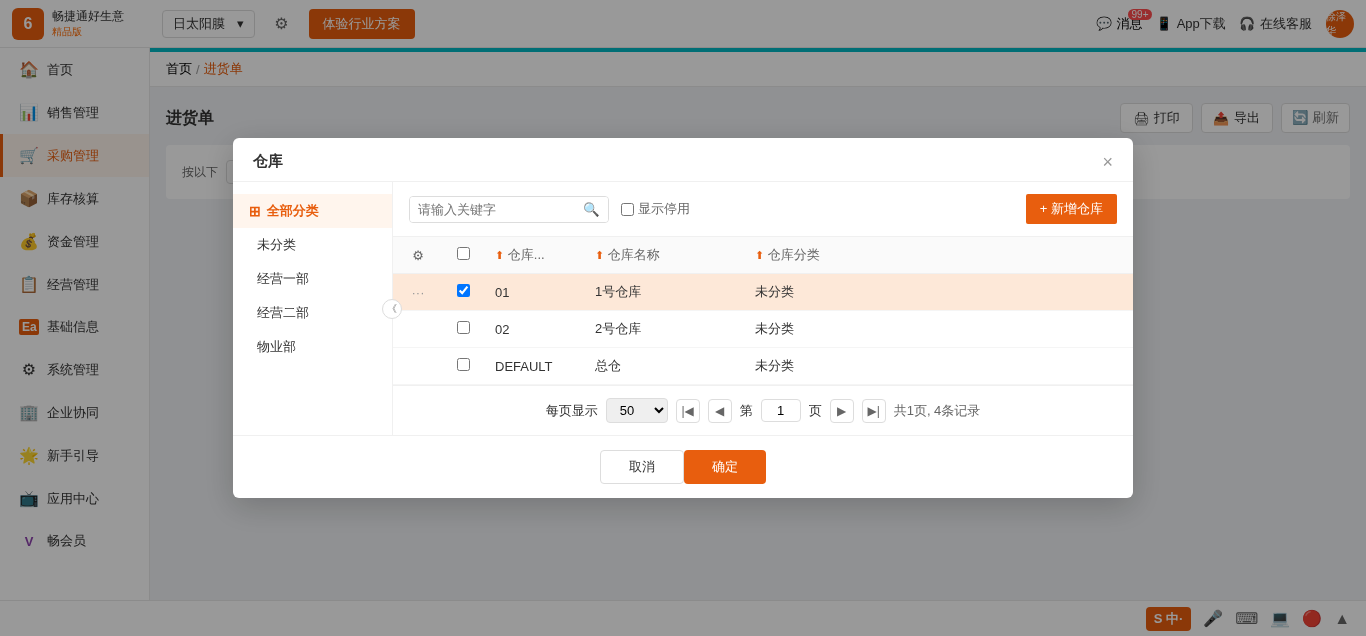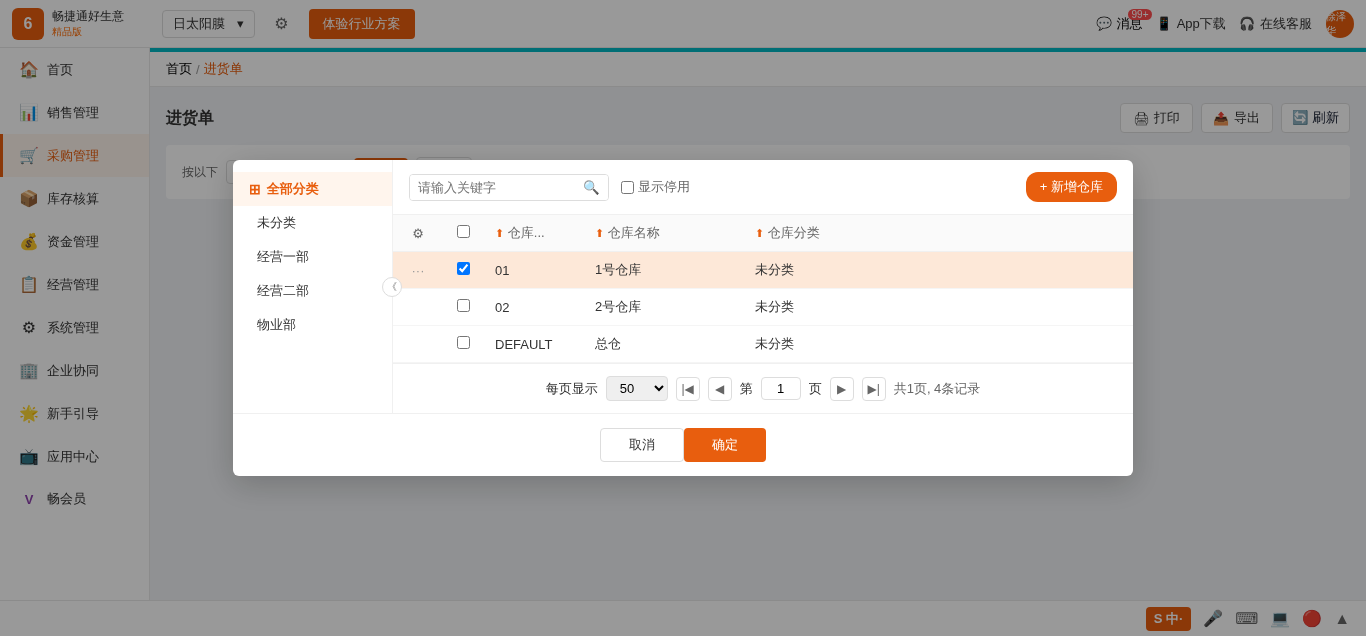--- a/index.html
+++ b/index.html
@@ -105,21 +105,21 @@
       display: flex; align-items: center; justify-content: space-between;
       margin-bottom: 12px;
     }
     .page-title { font-size: 16px; font-weight: bold; color: #333; }
     .toolbar { display: flex; gap: 8px; align-items: center; }
     .btn-default {
       border: 1px solid #ddd; background: #fff; border-radius: 4px;
       padding: 5px 12px; cursor: pointer; font-size: 13px; color: #333;
       display: flex; align-items: center; gap: 4px;
     }
-    .btn-refresh { border: 1px solid #ddd; background: #fff; border-radius: 4px; padding: 5px 10px; cursor: pointer; color: #0f172a; }
+    .btn-refresh { border: 1px solid #ddd; background: #fff; border-radius: 4px; padding: 5px 10px; cursor: pointer; color: #737373; }
 
     
     .filter-bar {
       background: #fff; padding: 12px 16px;
       border-radius: 4px; margin-bottom: 12px;
       display: flex; align-items: center; gap: 8px; flex-wrap: wrap;
     }
     .filter-label { color: #666; font-size: 12px; }
     .filter-input {
       border: 1px solid #ddd; border-radius: 4px;
@@ -211,21 +211,21 @@
     .search-icon-btn {
       padding: 5px 8px; background: #fff; cursor: pointer; color: #999; border: none;
     }
     .show-disabled-wrap {
       display: flex; align-items: center; gap: 4px; color: #666; font-size: 13px;
     }
     .show-disabled-wrap input[type=checkbox] { cursor: pointer; }
     .add-warehouse-btn {
       margin-left: auto;
       background: #e85e0e; color: white;
-      border: none; border-radius: 12px;
+      border: none; border-radius: 2px;
       padding: 6px 14px; cursor: pointer; font-size: 13px;
       white-space: nowrap;
     }
 
     
     .warehouse-table {
       flex: 1;
       overflow-y: auto;
     }
     table { width: 100%; border-collapse: collapse; }
@@ -361,20 +361,24 @@
       <span class="sidebar-icon">📦</span>
       <span>库存核算</span>
     </div>
     <div class="sidebar-item">
       <span class="sidebar-icon">💰</span>
       <span>资金管理</span>
     </div>
     <div class="sidebar-item">
       <span class="sidebar-icon">📋</span>
       <span>经营管理</span>
+    </div>
+    <div class="sidebar-item">
+      <span class="sidebar-icon" style="font-size:12px;font-weight:bold;background:#e85e0e;color:white;border-radius:2px;padding:1px 3px;">Ea</span>
+      <span>基础信息</span>
     </div>
     <div class="sidebar-item">
       <span class="sidebar-icon">⚙</span>
       <span>系统管理</span>
     </div>
     <div class="sidebar-item">
       <span class="sidebar-icon">🏢</span>
       <span>企业协同</span>
     </div>
     <div class="sidebar-item">
@@ -422,20 +426,24 @@
         <button class="query-btn">查询</button>
         <button class="settings-btn">设置</button>
       </div>
     </div>
   </div>
 </div>
 
 <div class="overlay">
   <div class="dialog">
 
+    <div class="dialog-header">
+      <span class="dialog-title">仓库</span>
+      <span class="dialog-close">×</span>
+    </div>
 
     <div class="dialog-body">
 
       <div class="dialog-sidebar" style="position:relative;">
         <div class="cat-header">
           <span class="grid-icon">⊞</span>
           <span>全部分类</span>
         </div>
         <div class="cat-item">未分类</div>
         <div class="cat-item">经营一部</div>

